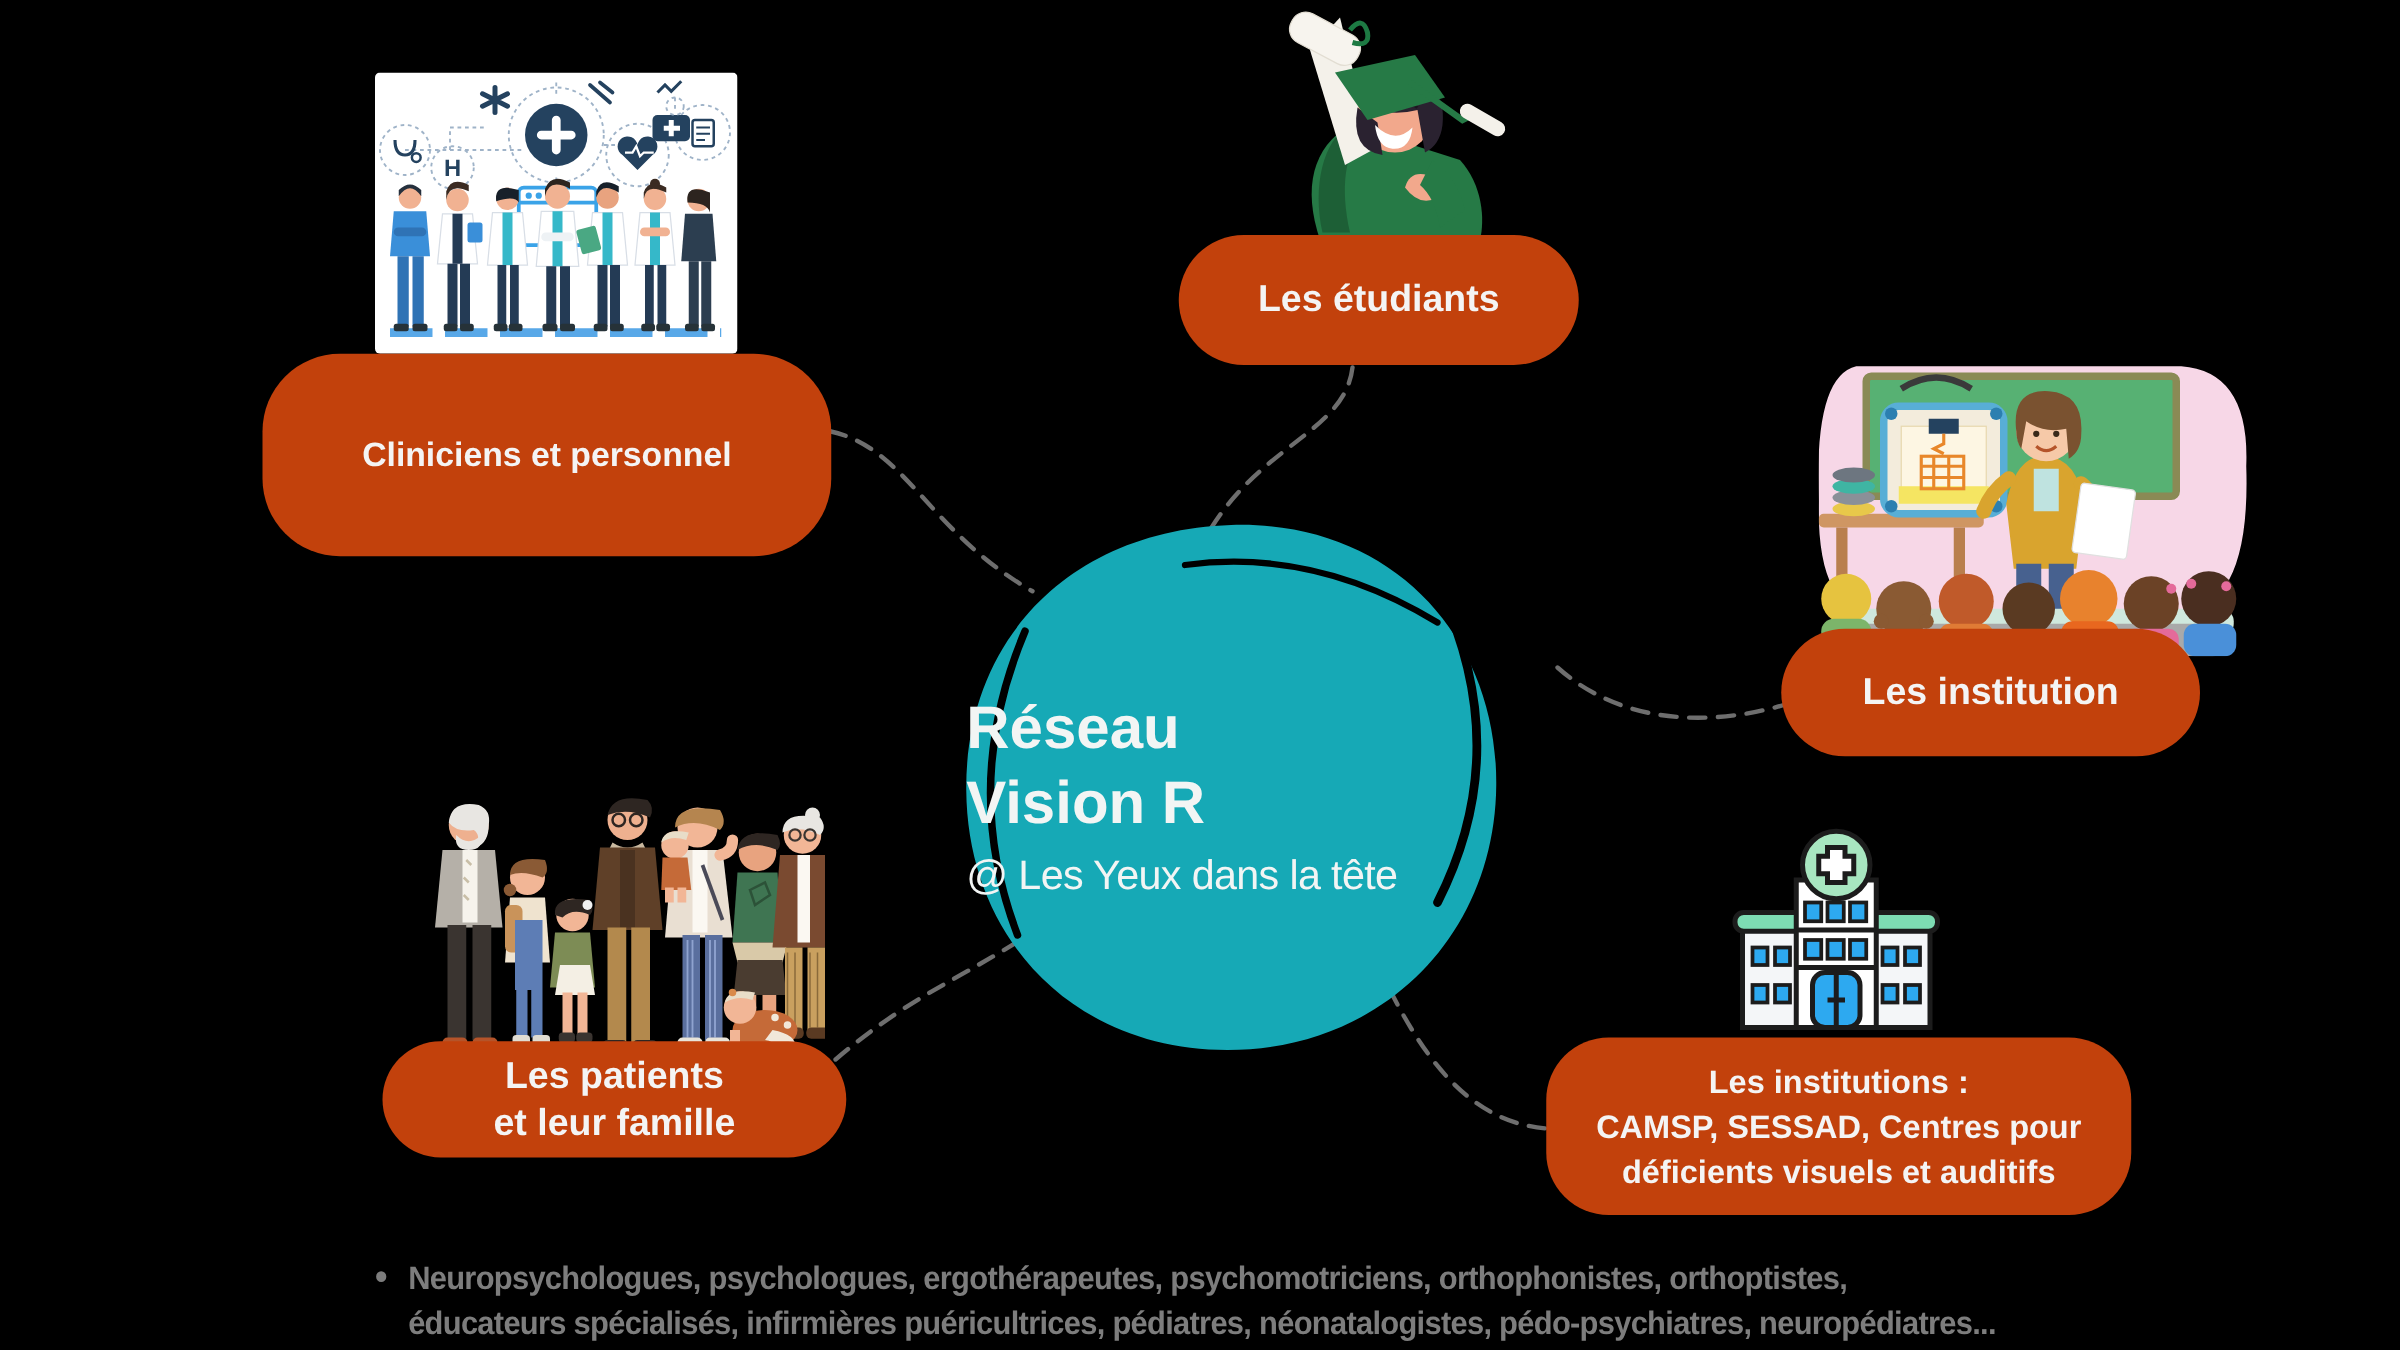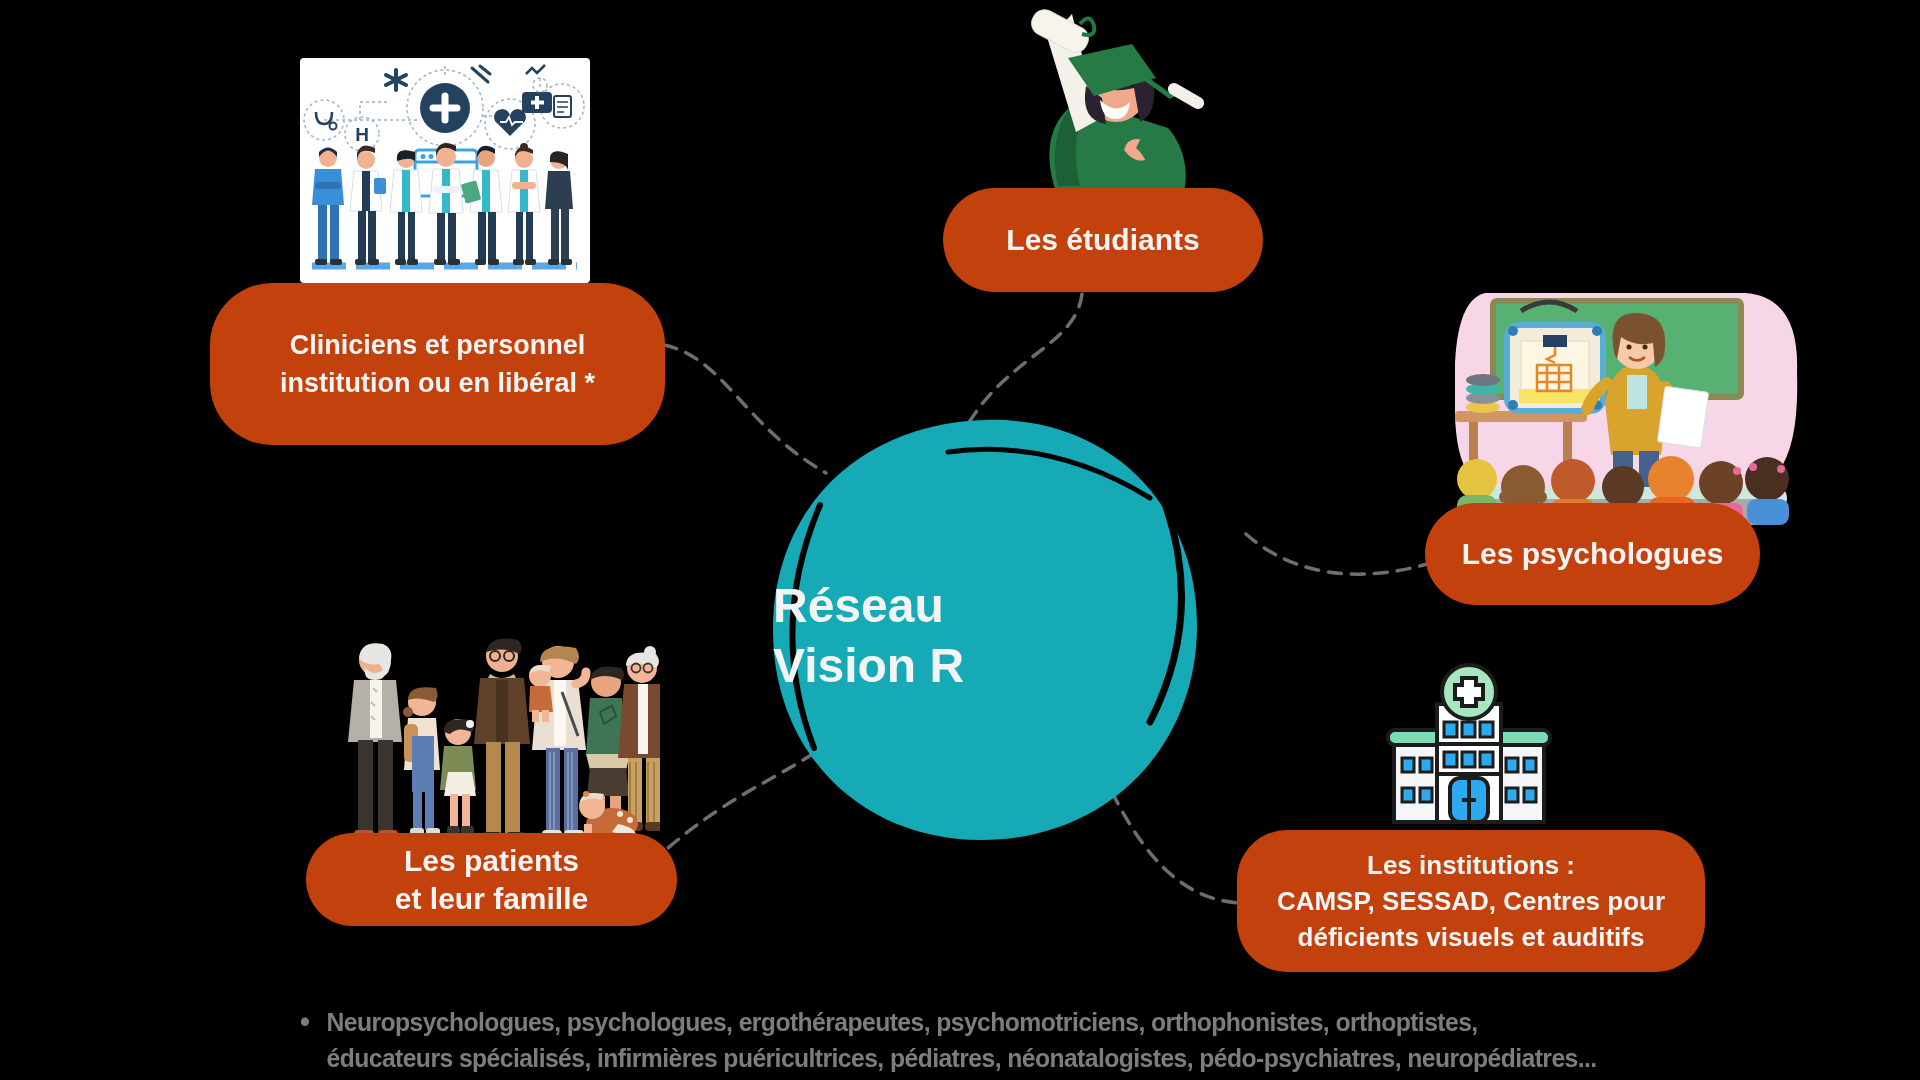--- a/index.html
+++ b/index.html
@@ -402,31 +402,31 @@
     <path d="M985,420 C1112,416 1198,508 1197,628 C1196,750 1104,840 982,840 C860,840 774,752 773,632 C772,510 858,424 985,420 Z" fill="#16a9b6"></path>
     <g fill="none" stroke="#000000" stroke-linecap="round">
       <path d="M820,505 Q768,628 814,748" stroke-width="6"></path>
       <path d="M1152,472 Q1212,600 1150,722" stroke-width="7"></path>
       <path d="M948,452 Q1052,438 1150,498" stroke-width="5"></path>
     </g>
   </svg>
   <div class="abs hub-text">
     <div class="hub-title">Réseau</div>
     <div class="hub-title">Vision R</div>
+    <div class="hub-sub">@ Les Yeux dans la tête</div>
   </div>
 
   <div class="node node-cliniciens">
     <div class="ln">Cliniciens et personnel</div>
-    <div class="ln">institution ou en libéral *</div>
   </div>
   <div class="node node-etudiants">
     <div class="ln">Les étudiants</div>
   </div>
   <div class="node node-enseignants">
-    <div class="ln">Les psychologues</div>
+    <div class="ln">Les institution</div>
   </div>
   <div class="node node-patients">
     <div class="ln">Les patients</div>
     <div class="ln">et leur famille</div>
   </div>
   <div class="node node-institutions">
     <div class="ln">Les institutions :</div>
     <div class="ln">CAMSP, SESSAD, Centres pour</div>
     <div class="ln">déficients visuels et auditifs</div>
   </div>

